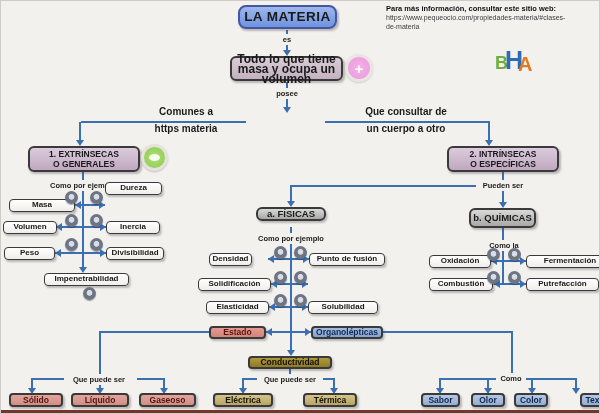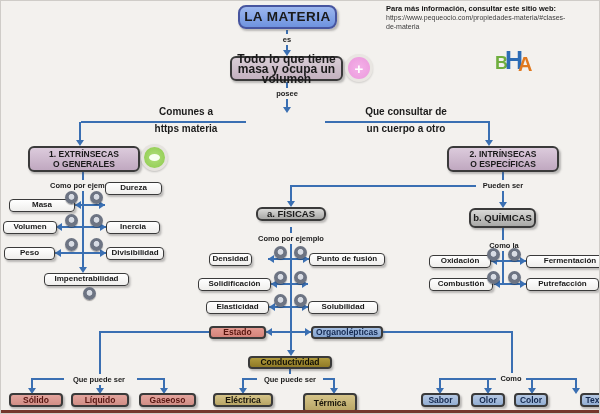--- a/index.html
+++ b/index.html
@@ -233,21 +233,21 @@
   <div class="bx bx-w" style="left:525px;top:277px;width:73px;height:13px;">Putrefacción</div>
 
   <div class="bx bx-estado" style="left:208px;top:325px;width:57px;height:13px;">Estado</div>
   <div class="bx bx-org" style="left:310px;top:325px;width:72px;height:13px;">Organolépticas</div>
   <div class="bx bx-cond" style="left:247px;top:355px;width:84px;height:13px;">Conductividad</div>
 
   <div class="bx bx-salmon" style="left:8px;top:392px;width:54px;height:14px;">Sólido</div>
   <div class="bx bx-salmon" style="left:70px;top:392px;width:58px;height:14px;">Líquido</div>
   <div class="bx bx-salmon" style="left:138px;top:392px;width:57px;height:14px;">Gaseoso</div>
   <div class="bx bx-khaki" style="left:212px;top:392px;width:60px;height:14px;">Eléctrica</div>
-  <div class="bx bx-khaki" style="left:302px;top:392px;width:54px;height:20px;">Térmica</div>
+  <div class="bx bx-khaki" style="left:302px;top:392px;width:54px;height:14px;">Térmica</div>
   <div class="bx bx-blue" style="left:420px;top:392px;width:39px;height:14px;">Sabor</div>
   <div class="bx bx-blue" style="left:470px;top:392px;width:34px;height:14px;">Olor</div>
   <div class="bx bx-blue" style="left:513px;top:392px;width:34px;height:14px;">Color</div>
   <div class="bx bx-blue" style="left:555px;top:392px;width:41px;height:14px;margin-left:24px;">Textura</div>
 
   <div class="plus-outer" style="left:344px;top:53px;">
     <div class="plus-inner">+</div>
   </div>
   <div class="eye-outer" style="left:140px;top:143px;">
     <div class="eye-inner"></div>

